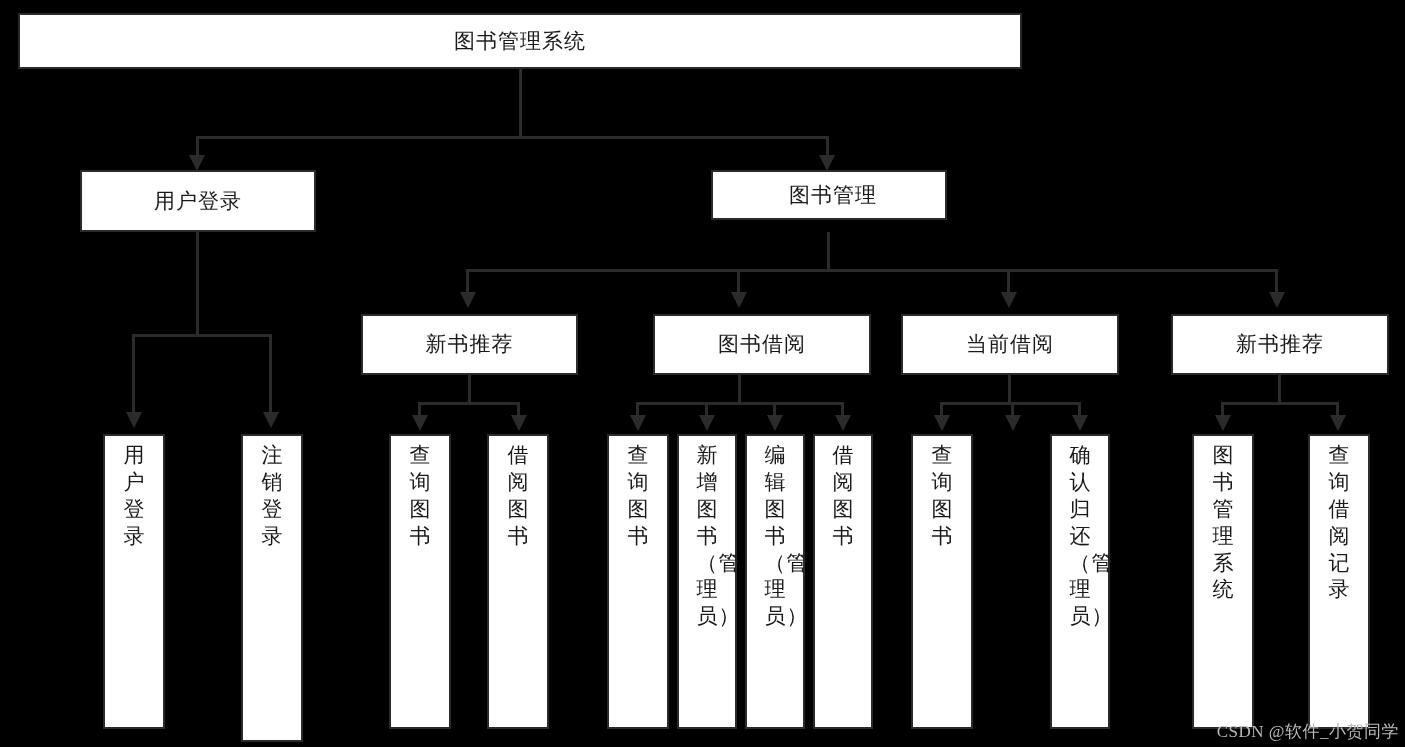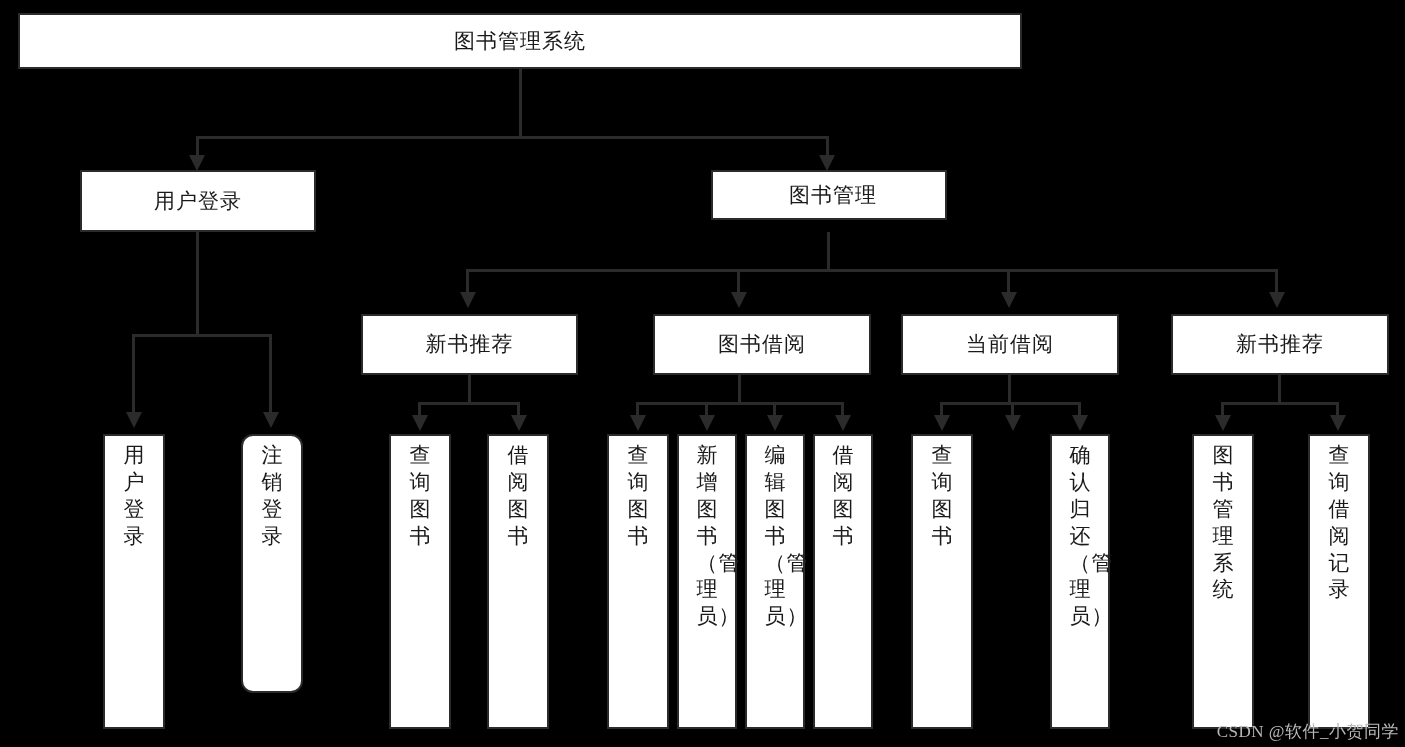--- a/index.html
+++ b/index.html
@@ -169,21 +169,21 @@
   <div class="conn vline" style="left:1278px; top:375px; width:3px; height:29px;"></div>
   <div class="conn hline" style="left:1221px; top:402px; width:117px; height:3px;"></div>
   <div class="conn vline" style="left:1221px; top:402px; width:3px; height:16px;"></div>
   <div class="arrow" style="left:1215px; top:415px;"></div>
   <div class="conn vline" style="left:1336px; top:402px; width:3px; height:16px;"></div>
   <div class="arrow" style="left:1330px; top:415px;"></div>
 
   <div class="node leaf" style="left:103px; top:434px; width:62px; height:295px;">
     <span class="label">用户登录</span>
   </div>
-  <div class="node leaf" style="left:241px; top:434px; width:62px; height:259px;border-radius:12px;">
+  <div class="node leaf" style="left:241px; top:434px; width:62px; height:308px;">
     <span class="label">注销登录</span>
   </div>
   <div class="node leaf" style="left:389px; top:434px; width:62px; height:295px;">
     <span class="label">查询图书</span>
   </div>
   <div class="node leaf" style="left:487px; top:434px; width:62px; height:295px;">
     <span class="label">借阅图书</span>
   </div>
   <div class="node leaf" style="left:607px; top:434px; width:62px; height:295px;">
     <span class="label">查询图书</span>

